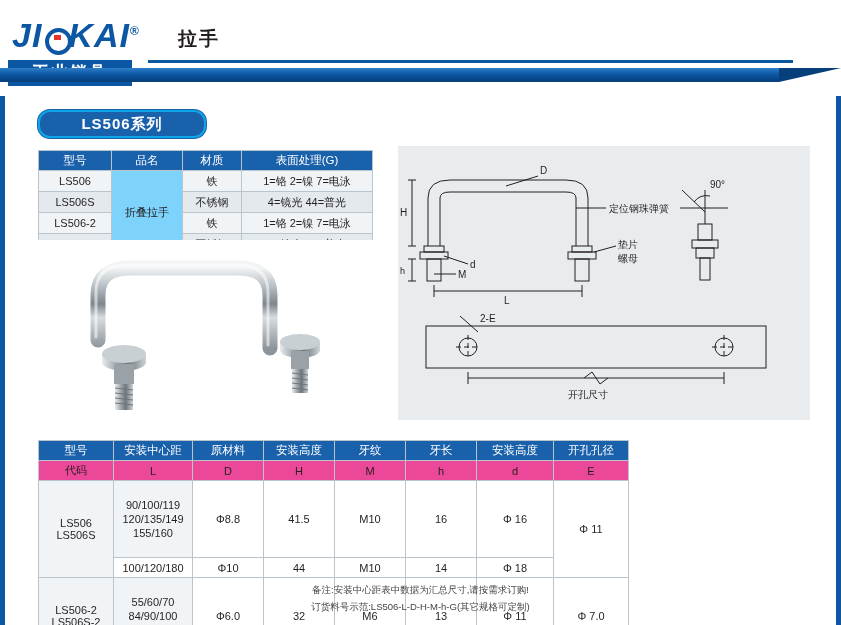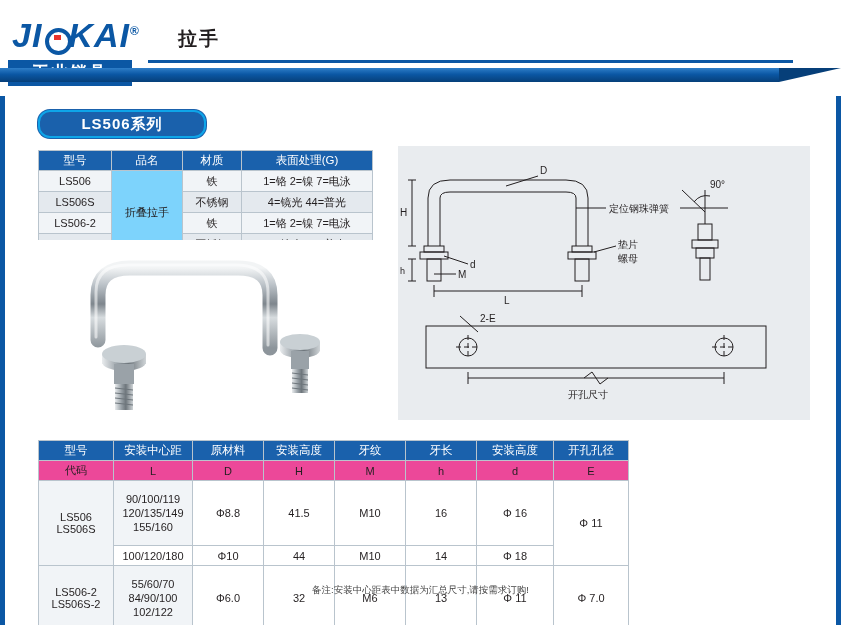--- a/index.html
+++ b/index.html
@@ -73,21 +73,21 @@
   .drawing{
     position:absolute;left:398px;top:146px;width:412px;height:274px;background:#e9ecef;
   }
 
   
   #dim-table{left:38px;top:440px;}
   #dim-table th{height:17px;}
   #dim-table td{height:17px;background:#ffffff;font-size:11px;}
   #dim-table td.code{background:#ec4899;}
   #dim-table td.model{background:#f1f4f7;}
-  #dim-table td.lgroup{background:#f1f4f7;line-height:14px;padding:10px 0;}
+  #dim-table td.lgroup{background:#f1f4f7;line-height:14px;padding:16px 0;}
 
   .note{
     position:absolute;left:0;top:584px;width:841px;text-align:center;
     font-size:9.5px;color:#444;
   }
   .note2{
     position:absolute;left:0;top:601px;width:841px;text-align:center;
     font-size:9.5px;color:#444;
   }
 
@@ -338,16 +338,17 @@
         <td>32</td>
         <td>M6</td>
         <td>13</td>
         <td>Φ 11</td>
         <td>Φ 7.0</td>
       </tr>
     </tbody>
   </table>
 
   <div class="note">备注:安装中心距表中数据为汇总尺寸,请按需求订购!</div>
+  <div class="note2">订货料号示范:LS506-L-D-H-M-h-G(其它规格可定制)</div>
 
   <div class="edge-left"></div>
   <div class="edge-right"></div>
 </div>
 
 </body></html>

